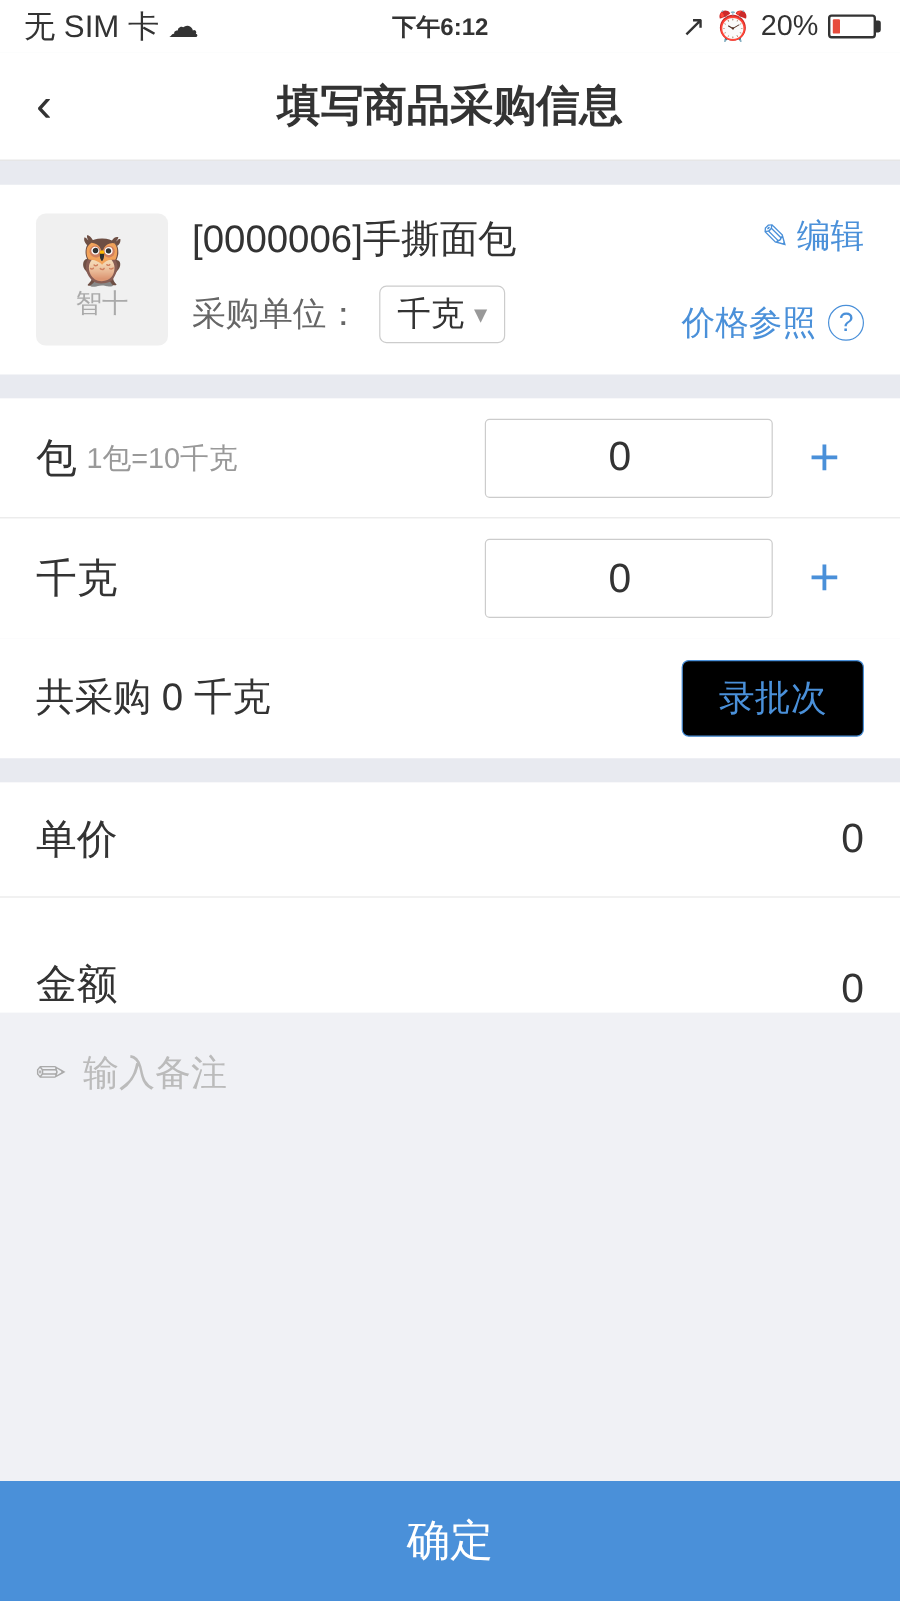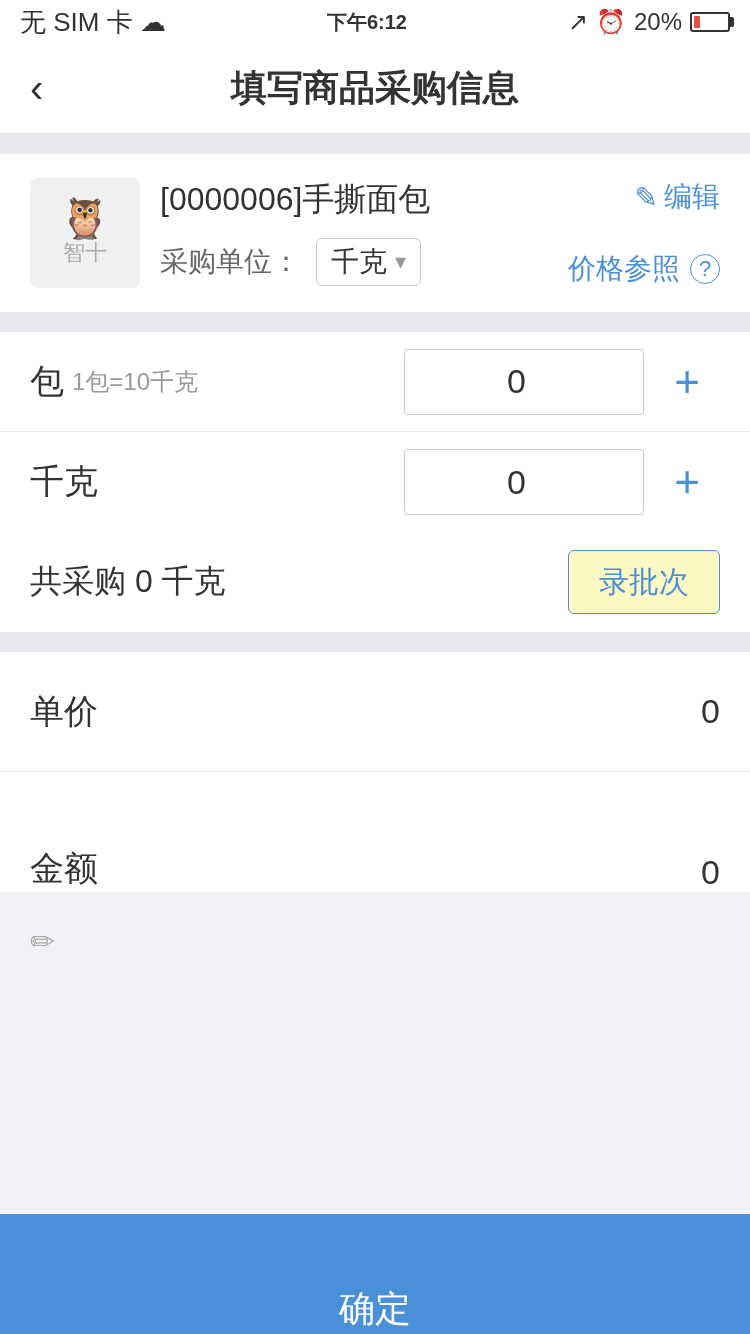--- a/index.html
+++ b/index.html
@@ -261,39 +261,39 @@
     }
     .summary-text {
       font-size: 32px;
       color: #333;
     }
     .batch-btn {
       height: 64px;
       padding: 0 30px;
       border: 1.5px solid #4a90d9;
       border-radius: 6px;
-      background: #fef9c3;
+      background: #000000;
       color: #4a90d9;
       font-size: 30px;
       cursor: pointer;
       display: flex;
       align-items: center;
     }
 
     
     .info-section {
       background: #fff;
       margin-top: 0;
     }
     .info-row {
       display: flex;
       align-items: center;
       justify-content: space-between;
       padding: 0 30px;
-      height: 120px;
+      height: 96px;
       border-bottom: 1px solid #e8e8e8;
     }
     .info-row:last-child {
       border-bottom: none;
       align-items: flex-end;
     }
     .info-label {
       font-size: 34px;
       color: #333;
     }
@@ -327,24 +327,24 @@
       background: #f0f1f5;
       flex: 1;
     }
 
     
     .confirm-bar {
       position: fixed;
       bottom: 0;
       left: 0;
       width: 750px;
-      height: 120px;
+      height: 100px;
       background: #4a90d9;
       display: flex;
-      align-items: flex-end;
+      align-items: center;
       justify-content: center;
       cursor: pointer;
     }
     .confirm-text {
       font-size: 36px;
       color: #fff;
       font-weight: 500;
     }
 
     .content-wrapper {
@@ -442,20 +442,21 @@
       <span class="info-value">0</span>
     </div>
     <div class="info-row">
       <span class="info-label">金额</span>
       <span class="info-value">0</span>
     </div>
   </div>
 
   <div class="note-section">
     <span class="pencil-icon">✏</span>
+    <span class="note-placeholder">输入备注</span>
   </div>
 
   <div class="bottom-area" style="height: 380px;"></div>
 </div>
 
 <div class="confirm-bar">
   <span class="confirm-text">确定</span>
 </div>
 
 </body></html>

